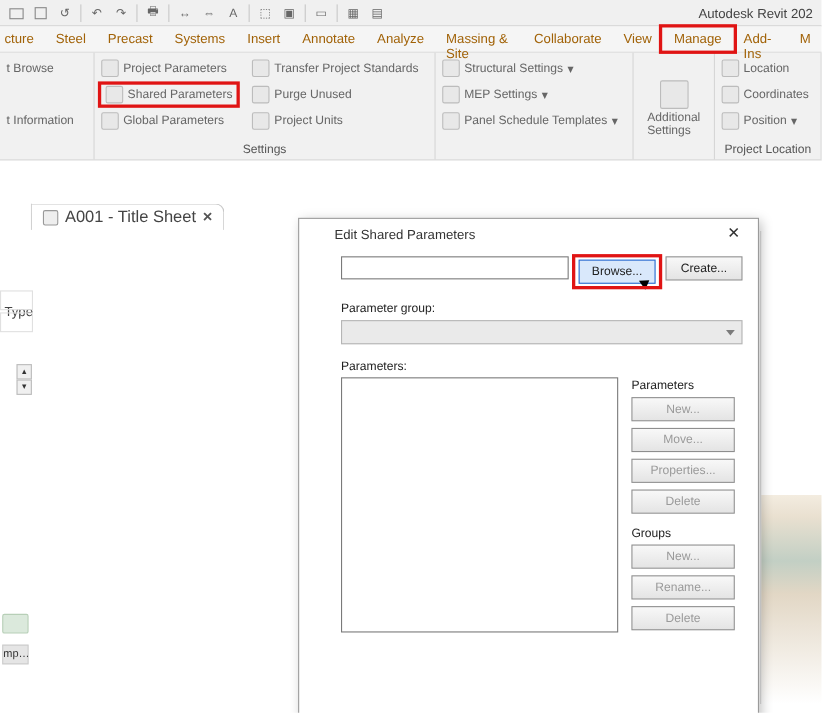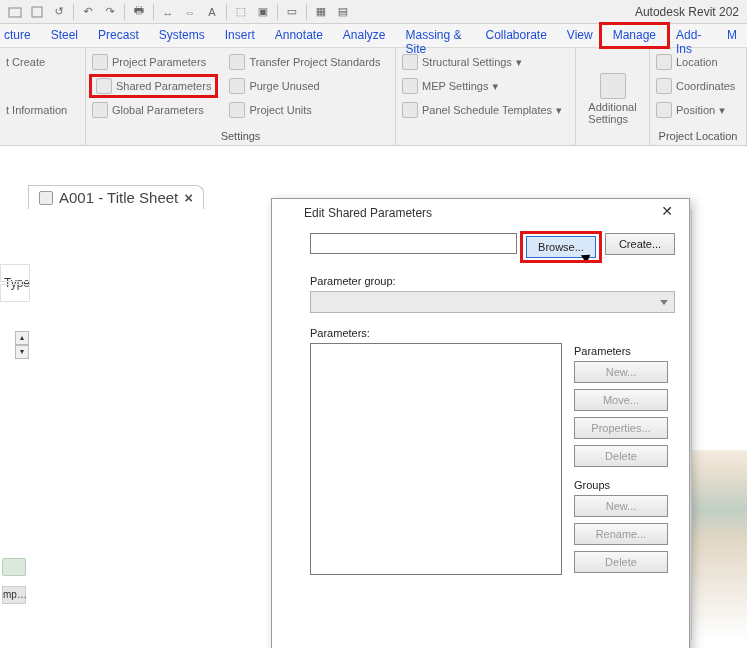--- a/index.html
+++ b/index.html
@@ -6,21 +6,21 @@
   body { margin: 0; background: #fff; width: 747px; height: 648px; overflow: hidden; font-size: 11px; color: #333; }
 
   
   .qat { height: 24px; background: #f0f0f0; border-bottom: 1px solid #d0d0d0; display: flex; align-items: center; padding: 0 4px; }
   .qat .icon { width: 18px; height: 18px; margin: 0 2px; display:flex; align-items:center; justify-content:center; color:#666; }
   .qat .sep { width:1px; height:16px; background:#c8c8c8; margin:0 3px; }
   .app-title { margin-left: auto; margin-right: 4px; font-size: 12px; color:#444; }
 
   
   .tabs { height: 24px; background: #f5f5f5; border-bottom: 1px solid #d9d9d9; display:flex; align-items:stretch; padding-left: 4px; }
-  .tab { padding: 4px 10px 0 10px; font-size: 12px; color:#1d4ed8; cursor:default; }
+  .tab { padding: 4px 10px 0 10px; font-size: 12px; color:#a16207; cursor:default; }
   
   .tab.partial-left { padding-left: 0; }
 
   
   .tab.hl { position: relative; }
   .tab.hl::after { content:""; position:absolute; inset:-2px -4px -2px -4px; border:3px solid #e01414; pointer-events:none; }
 
   
   .ribbon { height: 98px; background: #f1f1f1; border-bottom: 1px solid #cfcfcf; display:flex; }
   .panel { border-right:1px solid #d6d6d6; padding: 4px 6px 0 6px; display:flex; flex-direction:column; }
@@ -151,21 +151,21 @@
   <div class="tab hl">Manage</div>
   <div class="tab">Add-Ins</div>
   <div class="tab">M</div>
 </div>
 
 <div class="ribbon">
 
   <div class="panel" style="width:86px">
     <div class="rows">
       <div class="rb-item">
-          <span>t  Create</span>
+          <span>t  Browse</span>
         </div>
       <div class="rb-item">&nbsp;</div>
       <div class="rb-item">
           <span>t  Information</span>
         </div>
     </div>
     <div class="panel-caption">&nbsp;</div>
   </div>
 
   <div class="panel" style="width:310px">

